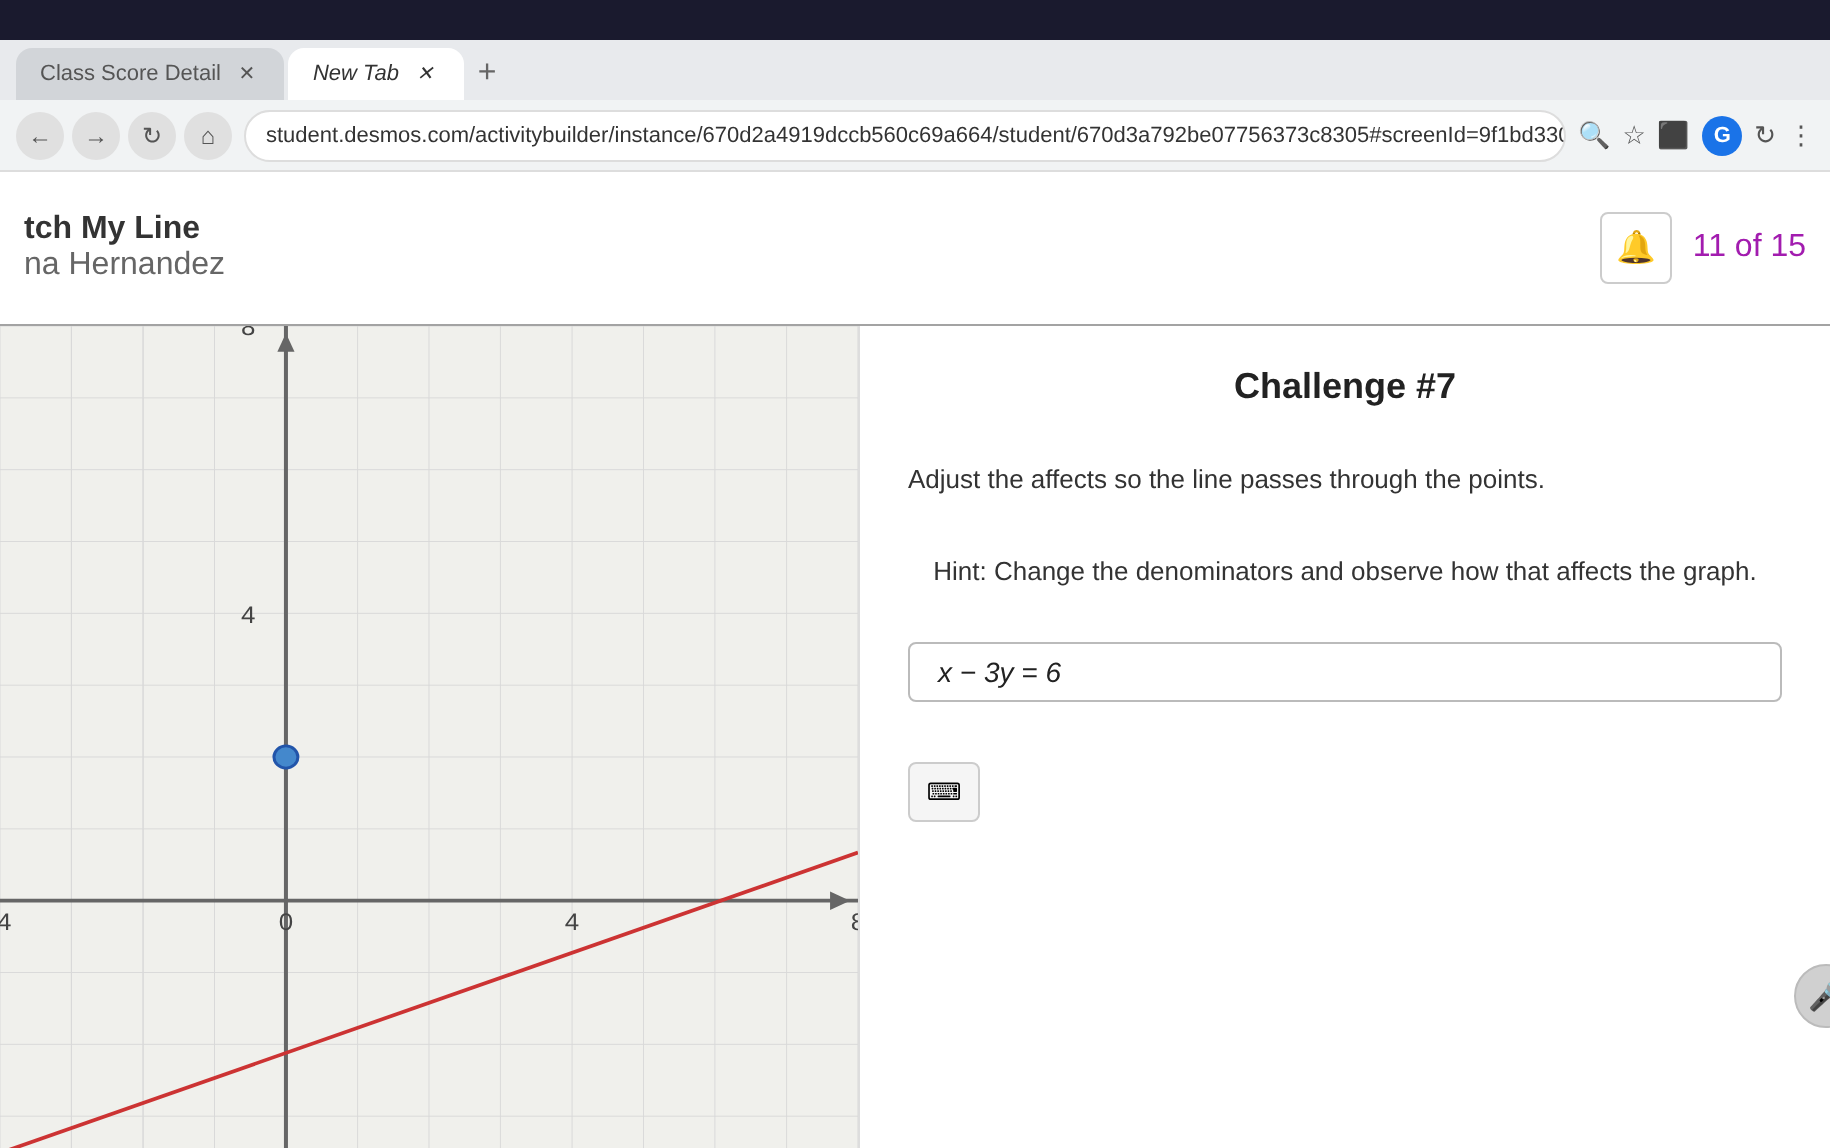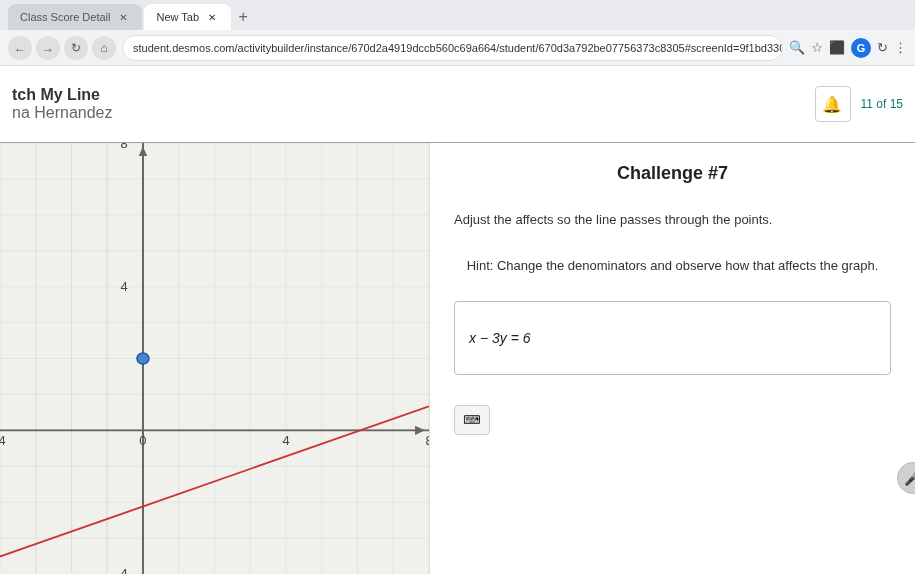--- a/index.html
+++ b/index.html
@@ -53,34 +53,36 @@
       overflow: hidden;
       white-space: nowrap;
     }
     .tabs-bar {
       background: #e8eaed;
       height: 30px;
       display: flex;
       align-items: flex-end;
       padding: 0 8px;
       gap: 2px;
+      margin-top: 20px;
     }
     .tab {
       height: 26px;
       padding: 0 12px;
       border-radius: 8px 8px 0 0;
       display: flex;
       align-items: center;
       font-size: 11px;
       gap: 6px;
       cursor: pointer;
     }
     .tab.active {
       background: #fff;
       color: #333;
+      font-style: italic;
     }
     .tab.inactive {
       background: #d2d5d9;
       color: #555;
     }
     .tab-close {
       width: 14px;
       height: 14px;
       border-radius: 50%;
       display: flex;
@@ -126,22 +128,22 @@
       height: 36px;
       border: 1px solid #ccc;
       border-radius: 4px;
       display: flex;
       align-items: center;
       justify-content: center;
       font-size: 16px;
       cursor: pointer;
     }
     .progress-text {
-      font-size: 12px;
-      color: #0f766e;
+      font-size: 16px;
+      color: #a21caf;
     }
     .next-btn {
       background: #6b2d8b;
       color: #fff;
       border: none;
       border-radius: 4px;
       padding: 8px 18px;
       font-size: 14px;
       font-weight: bold;
       cursor: pointer;
@@ -196,21 +198,21 @@
     }
     .hint-text {
       font-size: 13px;
       color: #333;
       line-height: 1.5;
       text-align: center;
     }
     .equation-box {
       border: 1px solid #bbb;
       border-radius: 4px;
-      padding: 28px 14px;
+      padding: 6px 14px;
       font-size: 14px;
       color: #222;
       background: #fff;
       font-style: italic;
     }
     .bottom-row {
       display: flex;
       align-items: center;
       justify-content: space-between;
       margin-top: 4px;

